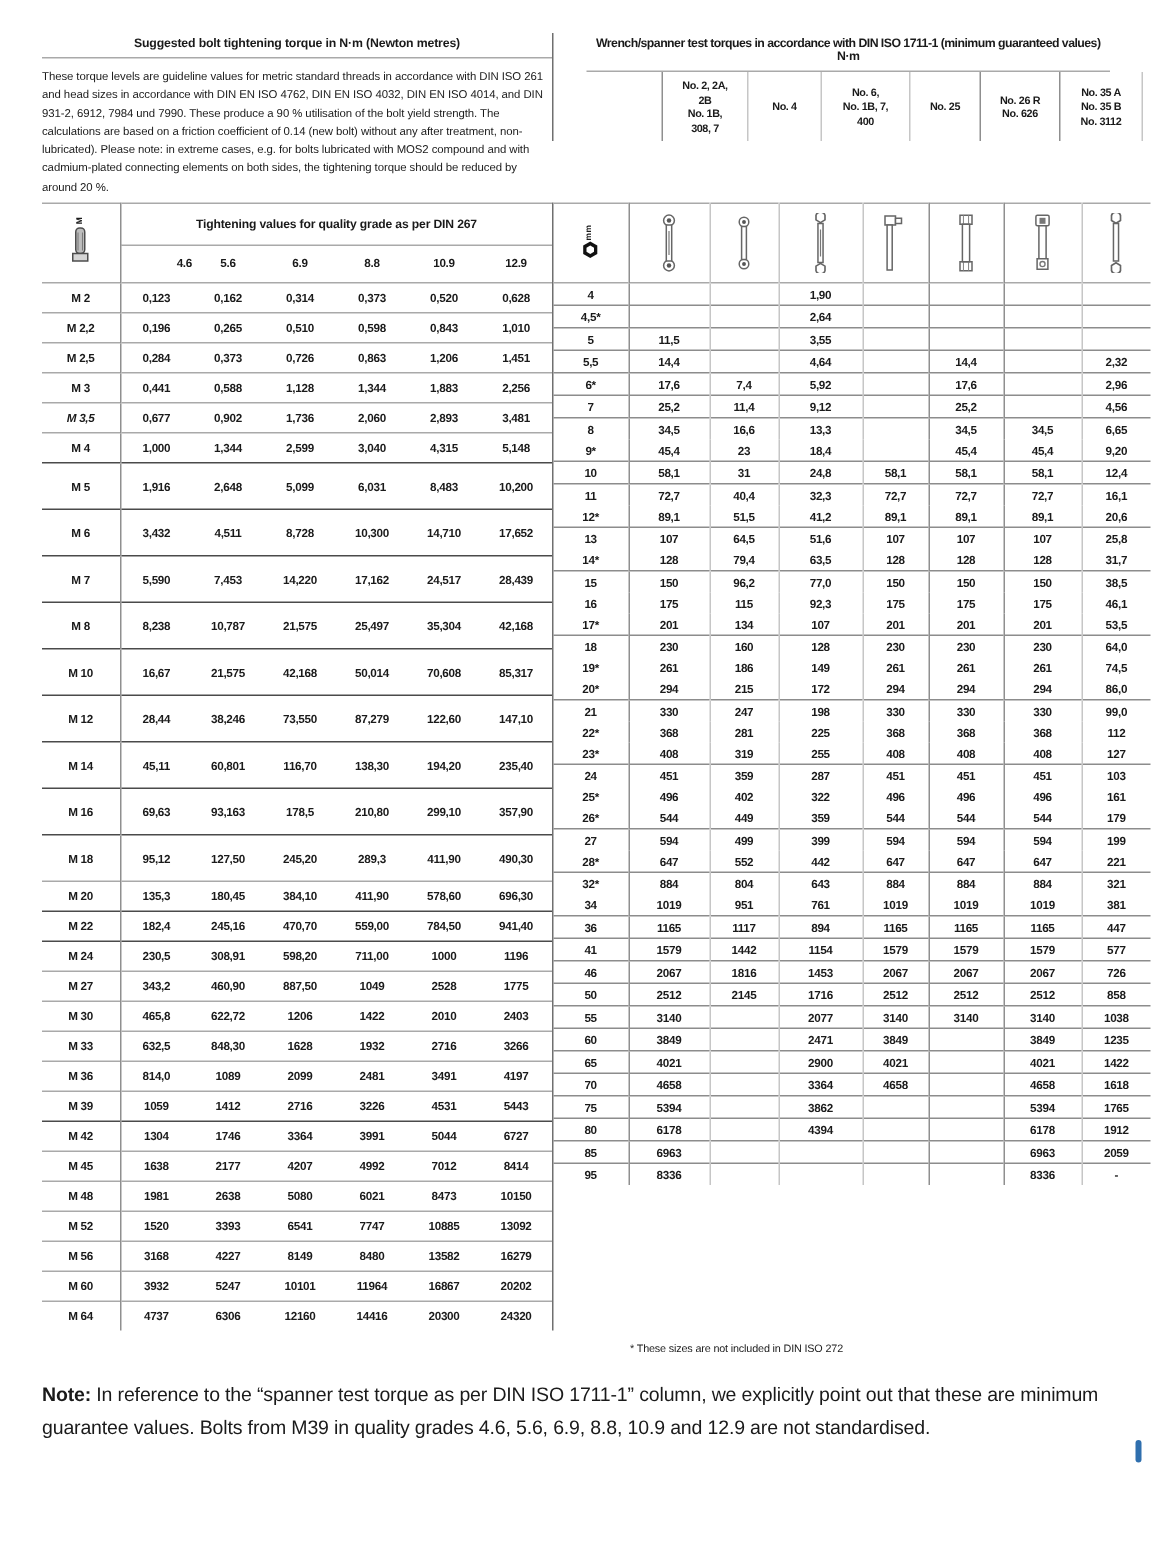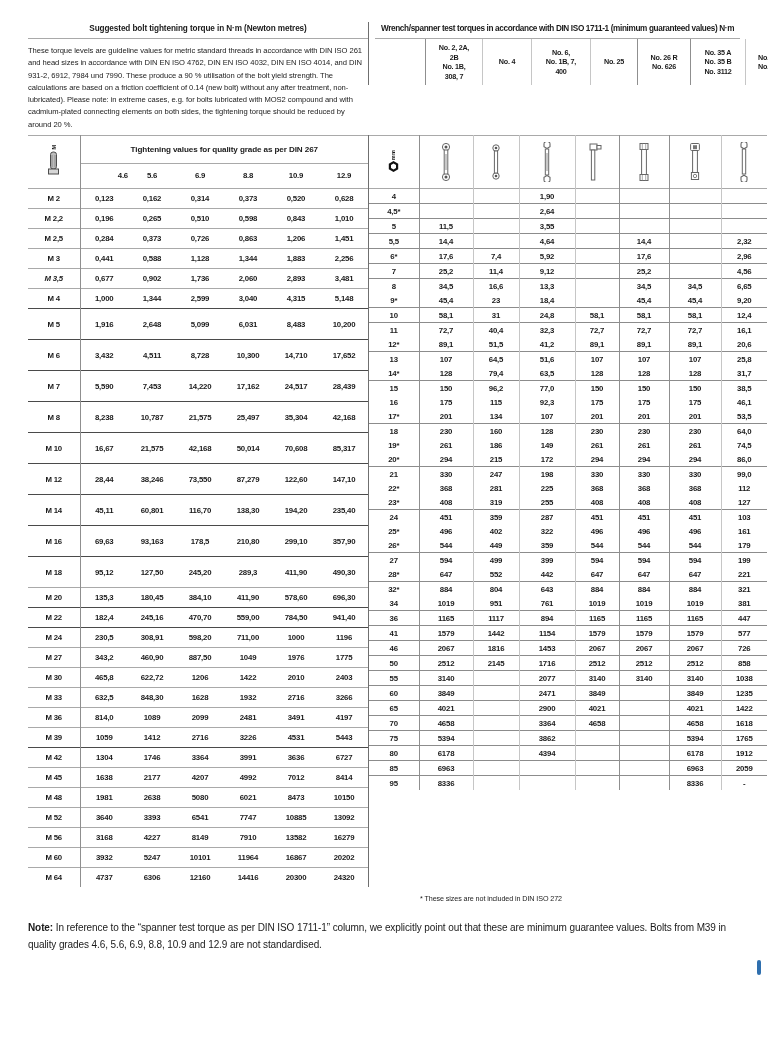--- a/index.html
+++ b/index.html
@@ -6,21 +6,21 @@
   body{
     width:768px;height:1037px;background:#ffffff;
     font-family:"Liberation Sans", sans-serif;
     color:#1a1a1a;-webkit-font-smoothing:none;
   }
   .page{position:relative;width:768px;height:1037px;box-sizing:border-box;padding:22px 28px 0 28px;}
 
   
   .top{display:flex;align-items:flex-start;}
   .top-left{width:340px;box-sizing:border-box;}
-  .top-right{width:372px;box-sizing:border-box;border-left:1.5px solid #6f6f6f;padding-left:6px;}
+  .top-right{width:372px;box-sizing:border-box;border-left:1.5px solid #6f6f6f;padding-left:22px;}
   .title{font-size:8.2px;font-weight:bold;text-align:center;letter-spacing:-0.1px;padding-top:2px;}
   .title-right{font-size:8.2px;font-weight:bold;text-align:center;letter-spacing:-0.35px;padding-top:2px;}
   .rule{border-bottom:1px solid #a9a9a9;margin-top:5px;}
   .intro{font-size:7.6px;line-height:1.62;text-align:left;padding:6px 2px 0 0;letter-spacing:-0.05px;}
 
   
   table{border-collapse:collapse;table-layout:fixed;}
   td,th{padding:0;margin:0;vertical-align:middle;}
   .num{font-size:7.8px;text-align:center;font-weight:bold;letter-spacing:-0.2px;white-space:nowrap;}
   .lbl{font-size:7.8px;text-align:center;font-weight:bold;letter-spacing:-0.2px;}
@@ -42,21 +42,21 @@
   .mm-wrap{display:flex;flex-direction:column;align-items:center;justify-content:center;height:52px;}
   .mmlabel{font-size:5.6px;font-weight:bold;transform:rotate(-90deg);margin-bottom:2px;letter-spacing:0.3px;}
 
   .tool-icon{display:flex;align-items:center;justify-content:center;height:46px;}
 
   
   .rh{font-size:7.2px;font-weight:bold;text-align:center;line-height:1.32;letter-spacing:-0.25px;}
 
   
   .star-note{font-size:7.2px;text-align:left;margin-top:7px;padding-left:392px;letter-spacing:-0.1px;}
-  .note{font-size:10px;line-height:1.72;margin-top:16px;letter-spacing:-0.1px;}
+  .note{font-size:13px;line-height:1.72;margin-top:16px;letter-spacing:-0.1px;}
   .note b{font-weight:bold;}
   .edge-mark{position:absolute;right:7px;bottom:62px;width:4px;height:15px;border-radius:2px;background:#2f6fae;}
 </style>
 </head>
 <body>
 
 <div class="page">
 
   <div class="top">
     <div class="top-left">
@@ -306,21 +306,21 @@
               <td class="num">711,00</td>
               <td class="num">1000</td>
               <td class="num">1196</td>
             </tr>
             <tr class="thin-top">
               <td class="lbl" style="height:19px;border-right:1.5px solid #8f8f8f;">M 27</td>
               <td class="num">343,2</td>
               <td class="num">460,90</td>
               <td class="num">887,50</td>
               <td class="num">1049</td>
-              <td class="num">1976</td>
+              <td class="num">2528</td>
               <td class="num">1775</td>
             </tr>
             <tr class="thin-top">
               <td class="lbl" style="height:19px;border-right:1.5px solid #8f8f8f;text-align:center;">M 30</td>
               <td class="num">465,8</td>
               <td class="num">622,72</td>
               <td class="num">1206</td>
               <td class="num">1422</td>
               <td class="num">2010</td>
               <td class="num">2403</td>
@@ -351,21 +351,21 @@
               <td class="num">3226</td>
               <td class="num">4531</td>
               <td class="num">5443</td>
             </tr>
             <tr class="thick-top">
               <td class="lbl" style="height:19px;border-right:1.5px solid #8f8f8f;">M 42</td>
               <td class="num">1304</td>
               <td class="num">1746</td>
               <td class="num">3364</td>
               <td class="num">3991</td>
-              <td class="num">3636</td>
+              <td class="num">5044</td>
               <td class="num">6727</td>
             </tr>
             <tr class="thin-top">
               <td class="lbl" style="height:19px;border-right:1.5px solid #8f8f8f;">M 45</td>
               <td class="num">1638</td>
               <td class="num">2177</td>
               <td class="num">4207</td>
               <td class="num">4992</td>
               <td class="num">7012</td>
               <td class="num">8414</td>
@@ -374,33 +374,33 @@
               <td class="lbl" style="height:19px;border-right:1.5px solid #8f8f8f;">M 48</td>
               <td class="num">1981</td>
               <td class="num">2638</td>
               <td class="num">5080</td>
               <td class="num">6021</td>
               <td class="num">8473</td>
               <td class="num">10150</td>
             </tr>
             <tr class="thin-top">
               <td class="lbl" style="height:19px;border-right:1.5px solid #8f8f8f;">M 52</td>
-              <td class="num">3640</td>
+              <td class="num">1520</td>
               <td class="num">3393</td>
               <td class="num">6541</td>
               <td class="num">7747</td>
               <td class="num">10885</td>
               <td class="num">13092</td>
             </tr>
             <tr class="thin-top">
               <td class="lbl" style="height:19px;border-right:1.5px solid #8f8f8f;">M 56</td>
               <td class="num">3168</td>
               <td class="num">4227</td>
               <td class="num">8149</td>
-              <td class="num">7910</td>
+              <td class="num">8480</td>
               <td class="num">13582</td>
               <td class="num">16279</td>
             </tr>
             <tr class="thin-top">
               <td class="lbl" style="height:19px;border-right:1.5px solid #8f8f8f;">M 60</td>
               <td class="num">3932</td>
               <td class="num">5247</td>
               <td class="num">10101</td>
               <td class="num">11964</td>
               <td class="num">16867</td>

